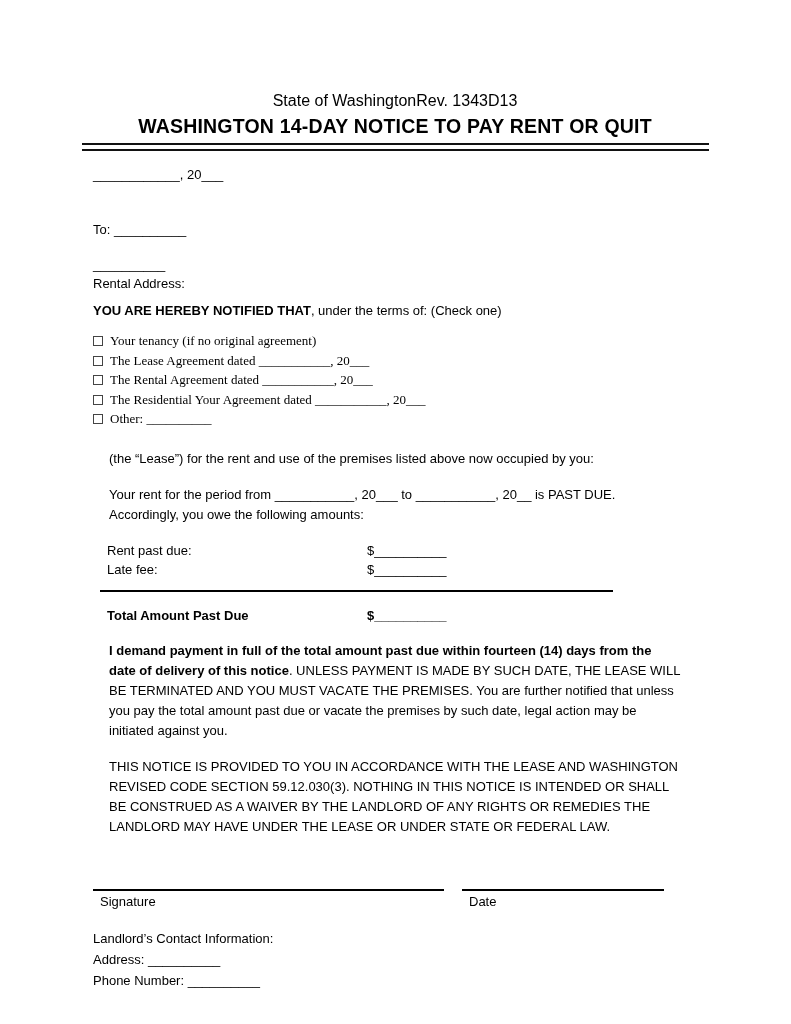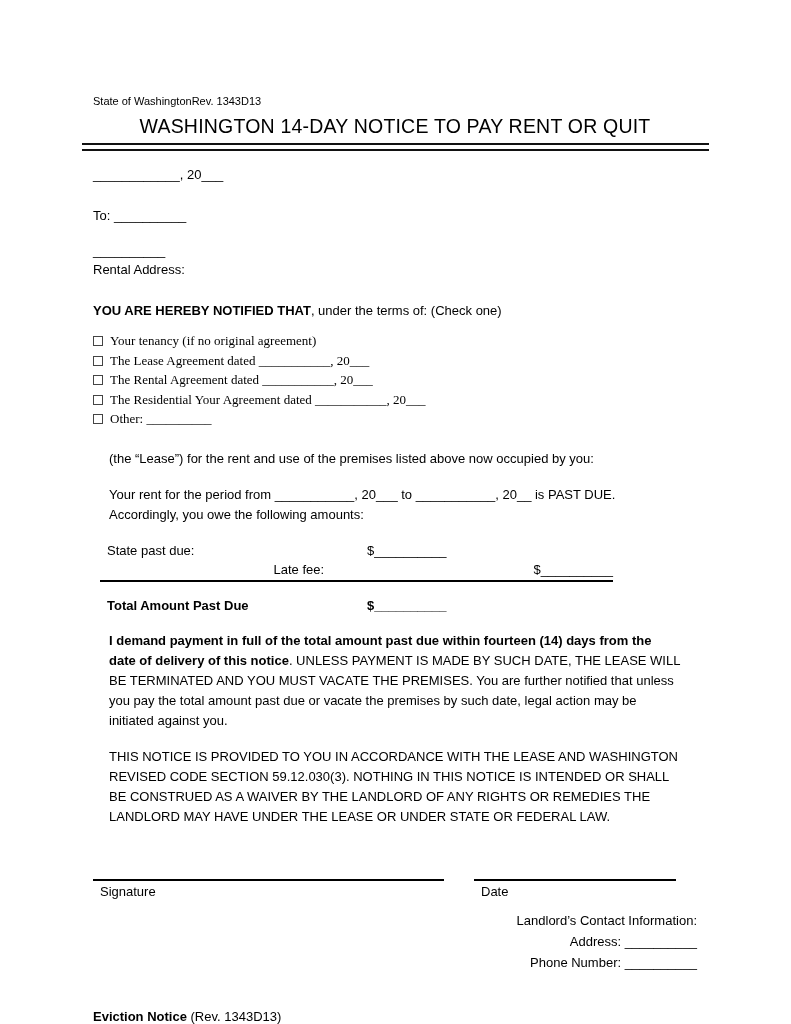--- a/index.html
+++ b/index.html
@@ -8,43 +8,43 @@
     width: 791px; height: 1024px;
     background: #ffffff;
     color: #000;
     font-family: "Liberation Sans", sans-serif;
     font-size: 13px;
     overflow: hidden;
   }
   .page { padding: 94px 94px 0 93px; width: 791px; height: 1024px; }
 
   .header-row {
-    display: flex; justify-content: flex-start; align-items: flex-end;
-    font-size: 11px; line-height: 14px;
+    display: flex; justify-content: center; align-items: flex-end;
+    font-size: 16px; line-height: 14px;
   }
   .doc-title {
     margin-top: 6px;
     text-align: center;
-    font-weight: normal;
+    font-weight: bold;
     font-size: 19.5px;
     line-height: 24px;
     letter-spacing: 0.2px;
   }
   .rule-double {
     margin: 5px -12px 0 -11px;
     border-top: 2.5px solid #121212;
     border-bottom: 2.5px solid #121212;
     height: 8px;
   }
 
   .line { line-height: 15px; }
   .date-line { margin-top: 16px; }
-  .to-line { margin-top: 26px; }
+  .to-line { margin-top: 40px; }
   .rental-address { margin-top: 18px; line-height: 19px; }
-  .notified-line { margin-top: 24px; line-height: 15px; }
+  .notified-line { margin-top: 10px; line-height: 15px; }
   .notified-line b { font-weight: bold; }
 
   .checkbox-list { margin-top: 13px; }
   .checkbox-row { line-height: 19.5px; white-space: nowrap; font-family: Liberation Serif, serif; }
   .box {
     display: inline-block;
     width: 10px; height: 10px;
     border: 1px solid #444;
     margin-right: 7px;
     vertical-align: -1px;
@@ -53,30 +53,30 @@
 
   .para { margin: 16px; line-height: 20px; }
   .lease-para { margin-top: 20px; }
   .rent-para { margin-top: 16px; }
   .demand-para { margin-top: 16px; }
   .statute-para { margin-top: 13px; }
 
   .amount-table { margin-top: 12px; margin-left: 7px; width: 513px; }
   .amount-row { display: flex; line-height: 19.5px; padding-left: 7px; }
   .amount-row .a-label { width: 260px; }
-  .amount-row.with-rule { border-bottom: 2.5px solid #000; padding-bottom: 0; justify-content: flex-end; }
+  .amount-row.with-rule { border-bottom: 2.5px solid #000; padding-bottom: 10px; }
   .amount-row.total-row { font-weight: bold; padding-top: 14px; }
 
-  .sig-block { margin-top: 52px; display: flex; gap: 30px; }
+  .sig-block { margin-top: 52px; display: flex; gap: 18px; }
   .sig-col-left { width: 351px; }
   .sig-col-right { width: 202px; }
   .sig-rule { border-top: 2px solid #000; height: 0; }
   .sig-label { margin-top: 3px; padding-left: 7px; line-height: 16px; }
 
-  .landlord-block { margin-top: 10px; line-height: 21px; text-align: right; }
+  .landlord-block { margin-top: 18px; line-height: 21px; }
 
   .footer-line { margin-top: 36px; line-height: 16px; }
   .footer-line b { font-weight: bold; }
 </style>
 </head>
 <body>
 
 <div class="page">
 
   <div class="header-row">
@@ -117,21 +117,21 @@
       <span class="box"></span><span>Other: __________</span>
     </div>
   </div>
 
   <p class="para lease-para">(the “Lease”) for the rent and use of the premises listed above now occupied by you:</p>
 
   <p class="para rent-para">Your rent for the period from ___________, 20___ to ___________, 20__ is PAST DUE. Accordingly, you owe the following amounts:</p>
 
   <div class="amount-table">
     <div class="amount-row">
-      <span class="a-label">State past due:</span>
+      <span class="a-label">Rent past due:</span>
       <span class="a-value">$__________</span>
     </div>
     <div class="amount-row with-rule">
       <span class="a-label">Late fee:</span>
       <span class="a-value">$__________</span>
     </div>
     <div class="amount-row total-row">
       <span class="a-label">Total Amount Past Due</span>
       <span class="a-value">$__________</span>
     </div>

